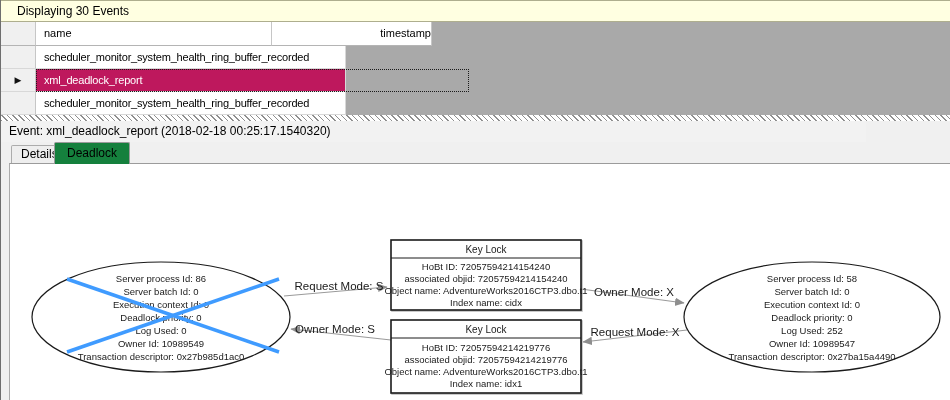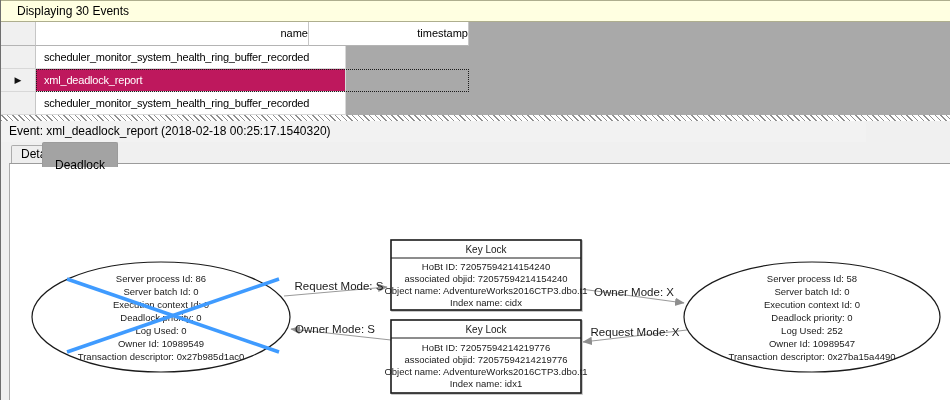--- a/index.html
+++ b/index.html
@@ -27,21 +27,21 @@
     position:absolute; left:0; top:22px; width:950px; height:93px;
     background:#a9a9a9;
     font-size:11px;
   }
   .grid-header { display:flex; height:24px; }
   .hc {
     background:#fff; border-right:1px solid #c6c6c6; border-bottom:1px solid #b4b4b4;
     line-height:23px; padding-left:8px; white-space:nowrap; overflow:hidden;
   }
   .hc.sel  { width:35px; background:#f0f0f0; padding-left:0; }
-  .hc.name { width:273px;text-align:right; }
+  .hc.name { width:236px; }
   .hc.ts   { width:160px;text-align:right; }
 
   .grid-row { display:flex; height:23px; }
   .cell-sel {
     width:35px; background:#f0f0f0;
     border-right:1px solid #c6c6c6; border-bottom:1px solid #d8d8d8;
     text-align:center; line-height:22px; font-size:9px; color:#111;
   }
   .row-main { display:flex; width:433px; }
   .cell-name, .cell-ts {
@@ -75,22 +75,22 @@
   .tab {
     position:absolute; font-size:12px; color:#000; text-align:center;
     white-space:nowrap; cursor:default;
   }
   .tab.inactive {
     left:10px; top:3px; height:18px; line-height:17px; padding:0 9px;
     background:#eeeeee; border:1px solid #acacac; border-bottom:none;
     border-radius:2px 2px 0 0;
   }
   .tab.active {
-    left:41px; top:0; height:22px; line-height:20px; padding:12px 12px;
-    background:#a3a3a3; border:1px solid #9b9b9b; border-bottom:none;
+    left:53px; top:0; height:22px; line-height:20px; padding:0 12px;
+    background:#15803d; border:1px solid #9b9b9b; border-bottom:none;
     border-radius:2px 2px 0 0; z-index:3;
   }
 
   
   .pane {
     position:absolute; left:8px; top:163px; width:942px; height:237px;
     background:#fff; border-left:1px solid #ababab; border-top:1px solid #9b9b9b;
   }
   svg.graph { position:absolute; left:0; top:163px; width:950px; height:237px; z-index:2; }
 

